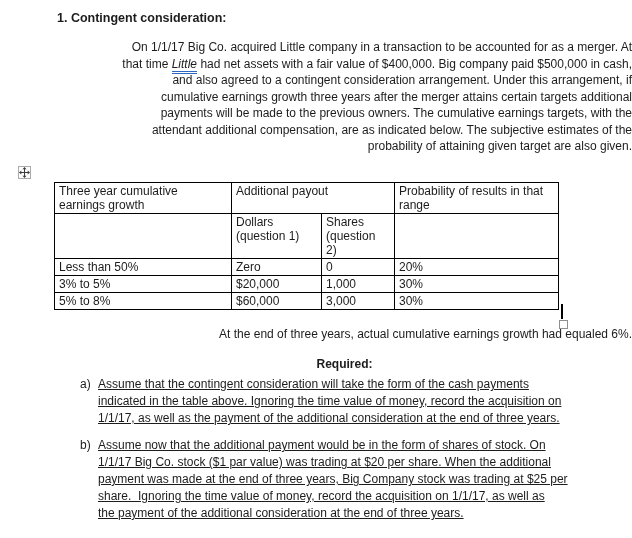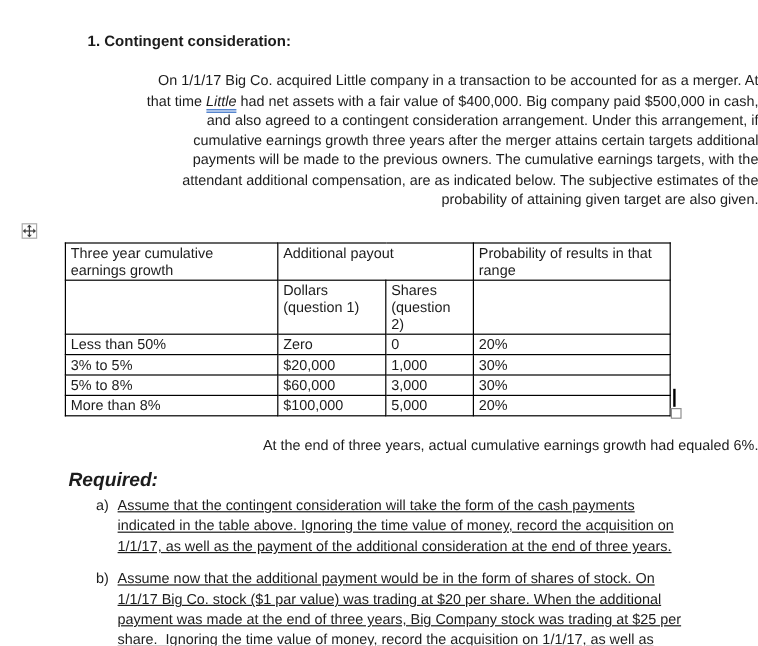--- a/index.html
+++ b/index.html
@@ -6,21 +6,21 @@
   body {
     width: 632px; height: 538px; overflow: hidden;
     background: #ffffff;
     font-family: "Liberation Sans", "DejaVu Sans", sans-serif;
     color: #1c1c1c;
     -webkit-font-smoothing: antialiased;
   }
   .page { position: relative; padding: 10px 0 0 57px; width: 575px; }
 
   .heading {
-    font-size: 12.5px; font-weight: bold; margin: 16px; line-height: 17px;
+    font-size: 12.5px; font-weight: bold; margin: 0; line-height: 17px;
   }
 
   .para {
     font-size: 12px; line-height: 16.5px; margin: 12px 0 0 0; text-align: right;
   }
 
   .grammar {
     border-bottom: 3px double #2b66c2;
     padding-bottom: 0px;
     font-style: italic;
@@ -60,22 +60,22 @@
   .resize-box {
     position: absolute; left: 505px; top: 138px;
     width: 7px; height: 7px;
     border: 1.5px solid #8f8f8f; background: #ffffff;
   }
 
   
   .after-table { margin-top: 16px; }
 
   .required {
-    font-size: 16px; font-weight: bold; font-style: italic;
-    margin: 14px 0 0 0; line-height: 16px;
+    font-size: 12px; font-weight: bold; 
+    margin: 14px 0 0 0; line-height: 16px; text-align: center;
   }
 
   .list-item {
     display: flex; margin: 4px 0 0 23px; font-size: 12px; line-height: 17px;
   }
   .list-item.second { margin-top: 10px; }
   .list-item .marker { width: 18px; flex: 0 0 18px; }
   .item-text { white-space: pre-wrap; width: 486px; text-decoration: underline; }
 </style>
 </head>
@@ -145,26 +145,20 @@
           <td>$20,000</td>
           <td>1,000</td>
           <td>30%</td>
         </tr>
         <tr class="datarow">
           <td>5% to 8%</td>
           <td>$60,000</td>
           <td>3,000</td>
           <td>30%</td>
         </tr>
-        <tr class="datarow">
-          <td>More than 8%</td>
-          <td>$100,000</td>
-          <td>5,000</td>
-          <td>20%</td>
-        </tr>
       </tbody>
     </table>
 
     <div class="caret"></div>
     <div class="resize-box"></div>
   </div>
 
   <p class="para after-table">At the end of three years, actual cumulative earnings growth had equaled 6%.</p>
 
   <p class="required">Required:</p>

